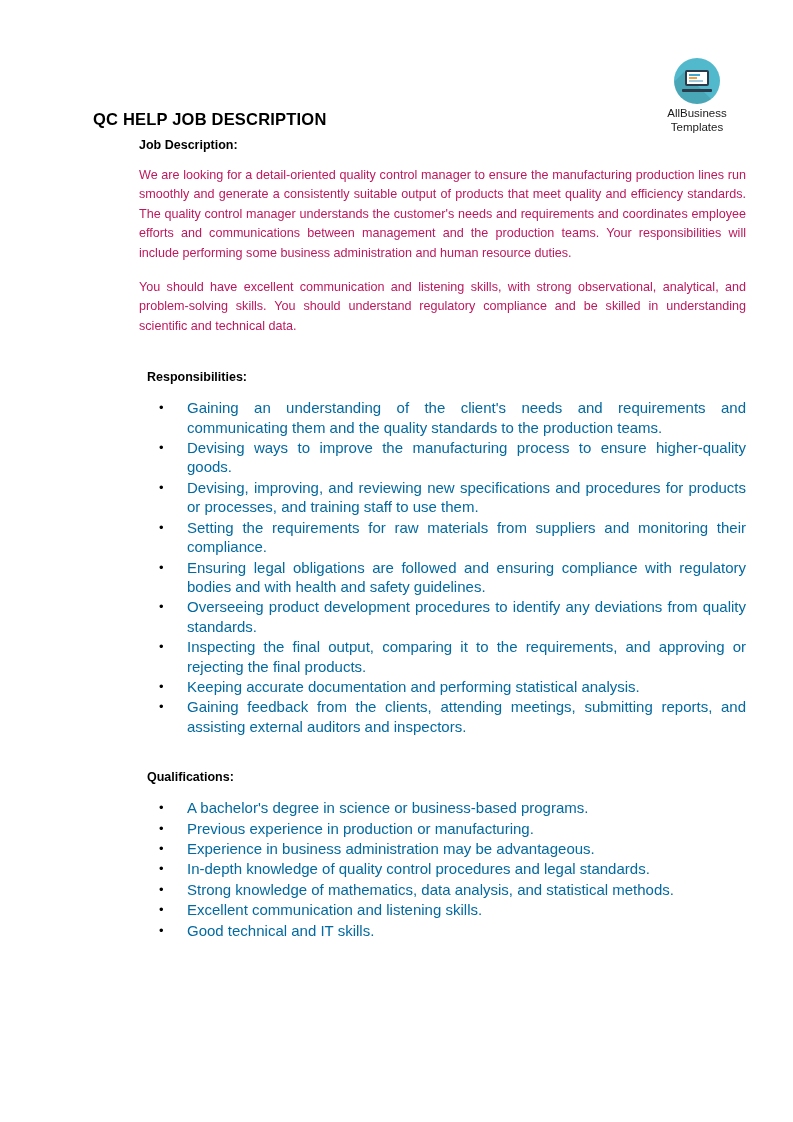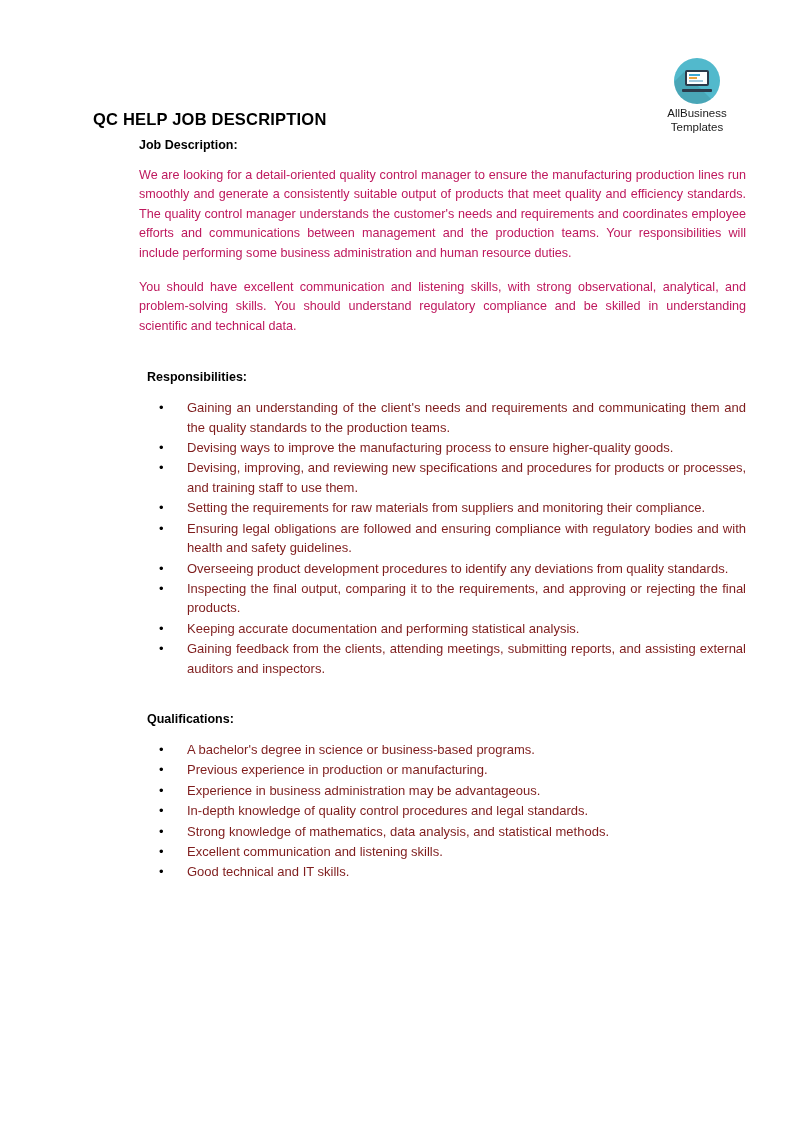--- a/index.html
+++ b/index.html
@@ -145,25 +145,25 @@
 
   ul.bullets {
     list-style: none;
     margin: 0;
     padding: 0;
   }
   ul.bullets li {
     position: relative;
     padding-left: 48px;
     margin-bottom: 1px;
-    font-size: 13px;
+    font-size: 15px;
     line-height: 19.4px;
     text-align: justify;
     text-justify: inter-word;
-    color: #7f1d1d;
+    color: #0369a1;
   }
   ul.bullets li::before {
     content: "\2022";
     position: absolute;
     left: 20px;
     top: 0;
     font-size: 13px;
     line-height: 19.4px;
     color: #000;
   }

